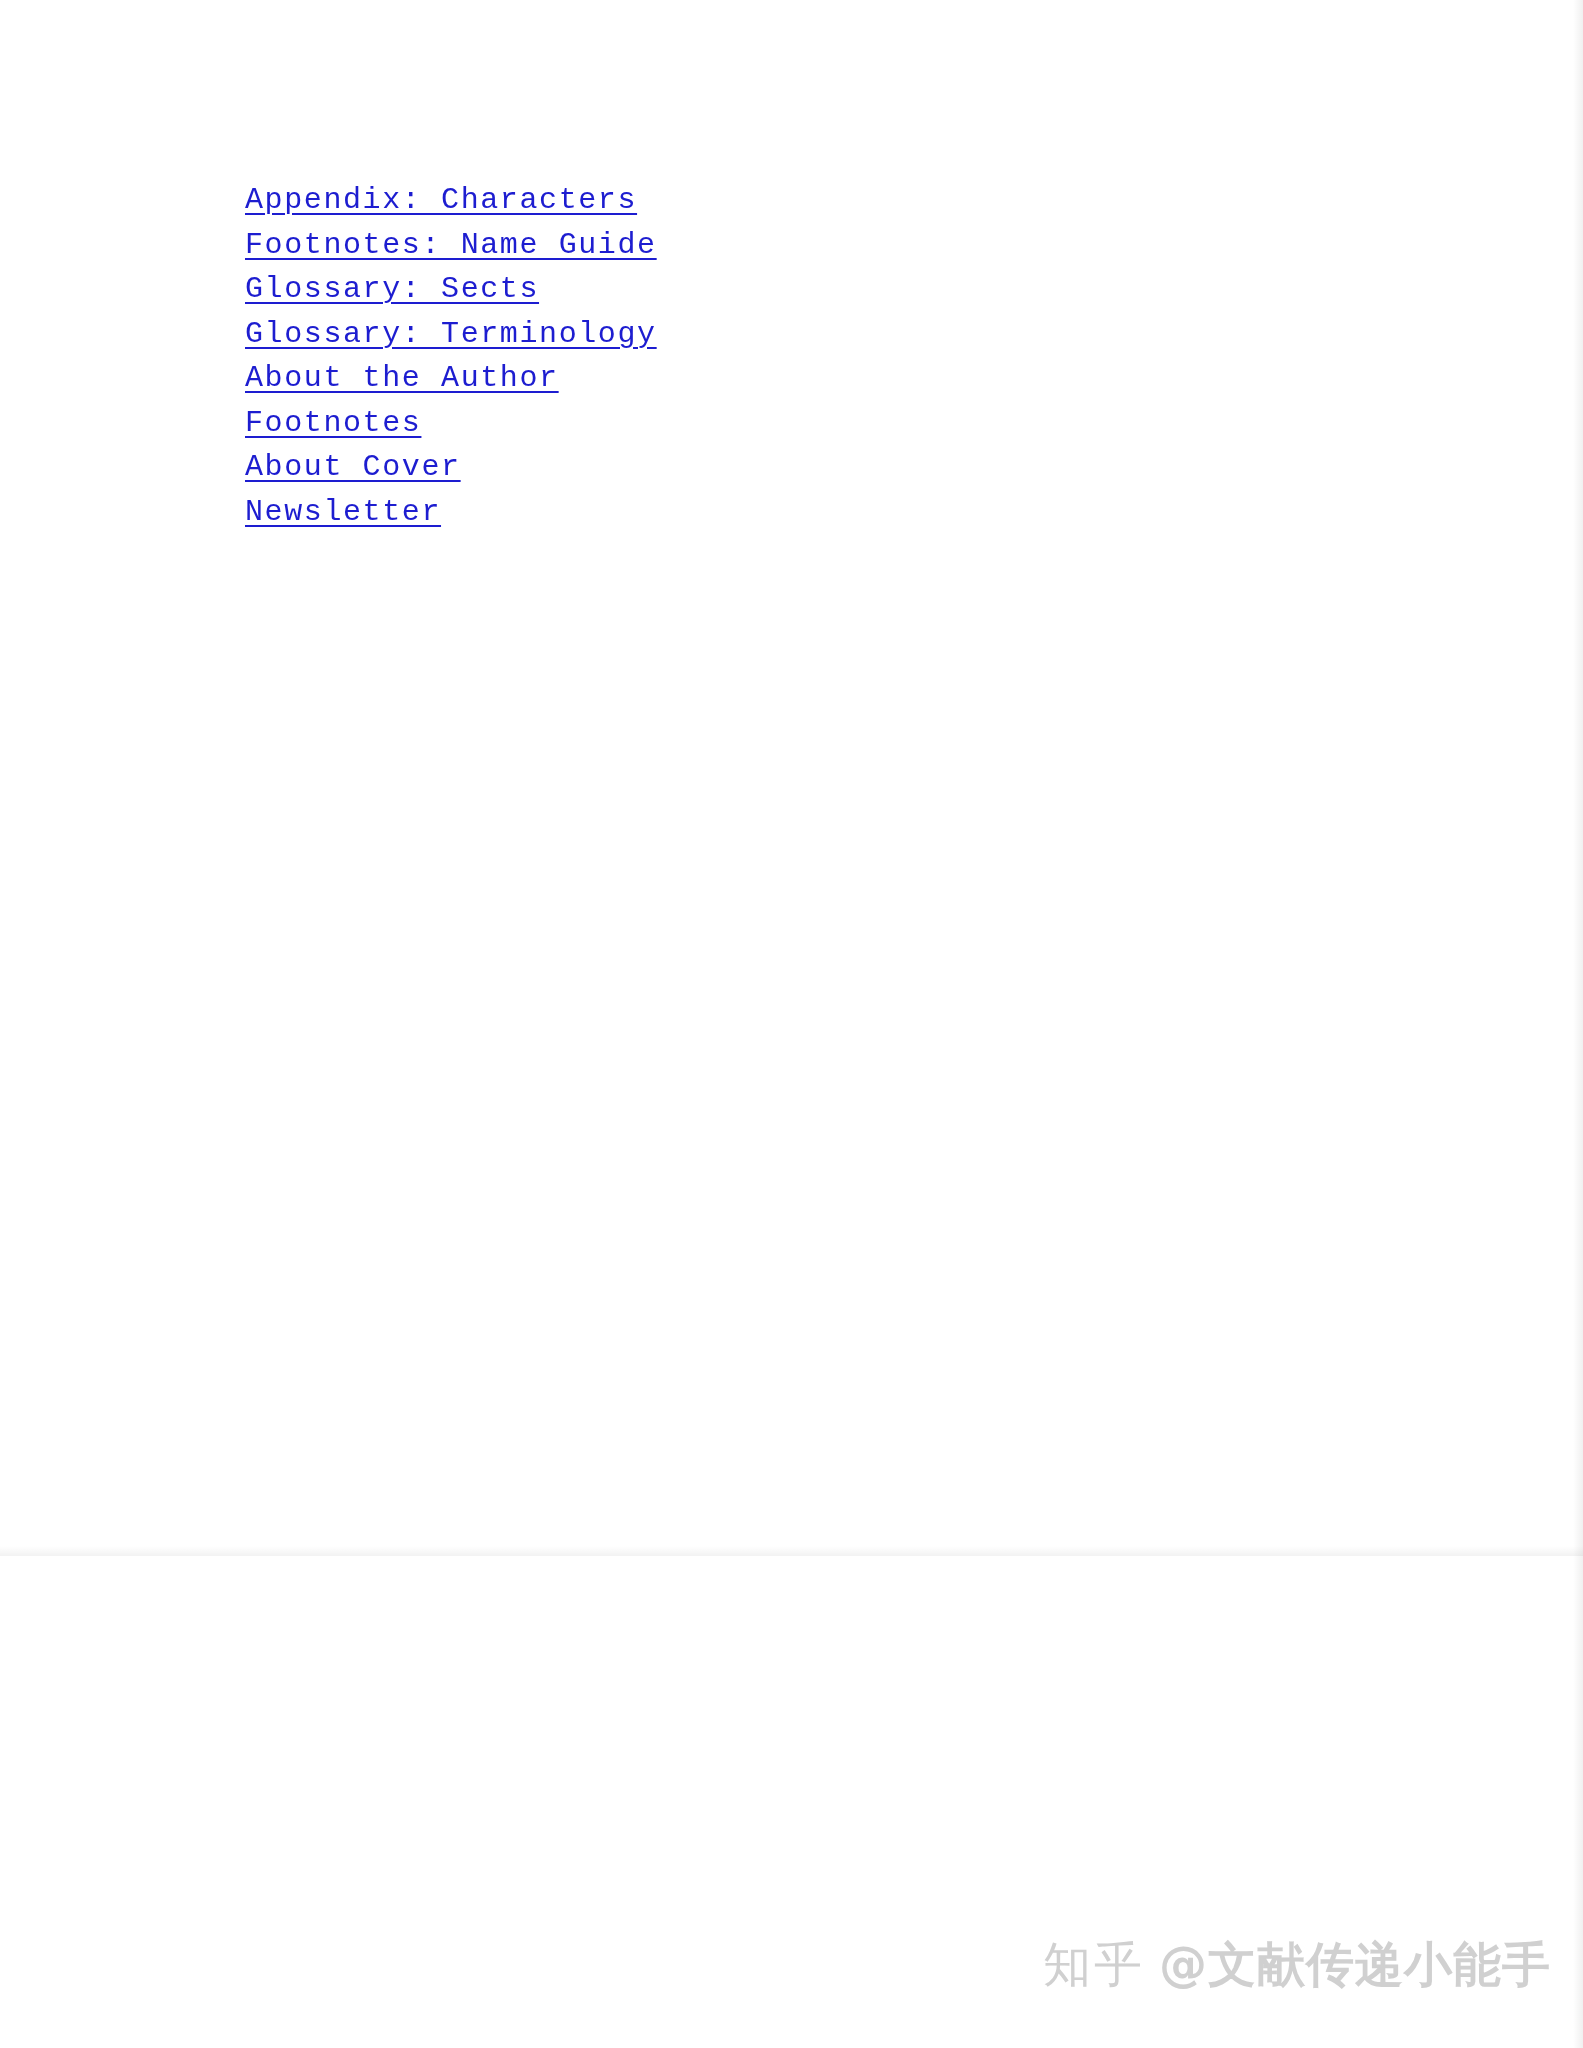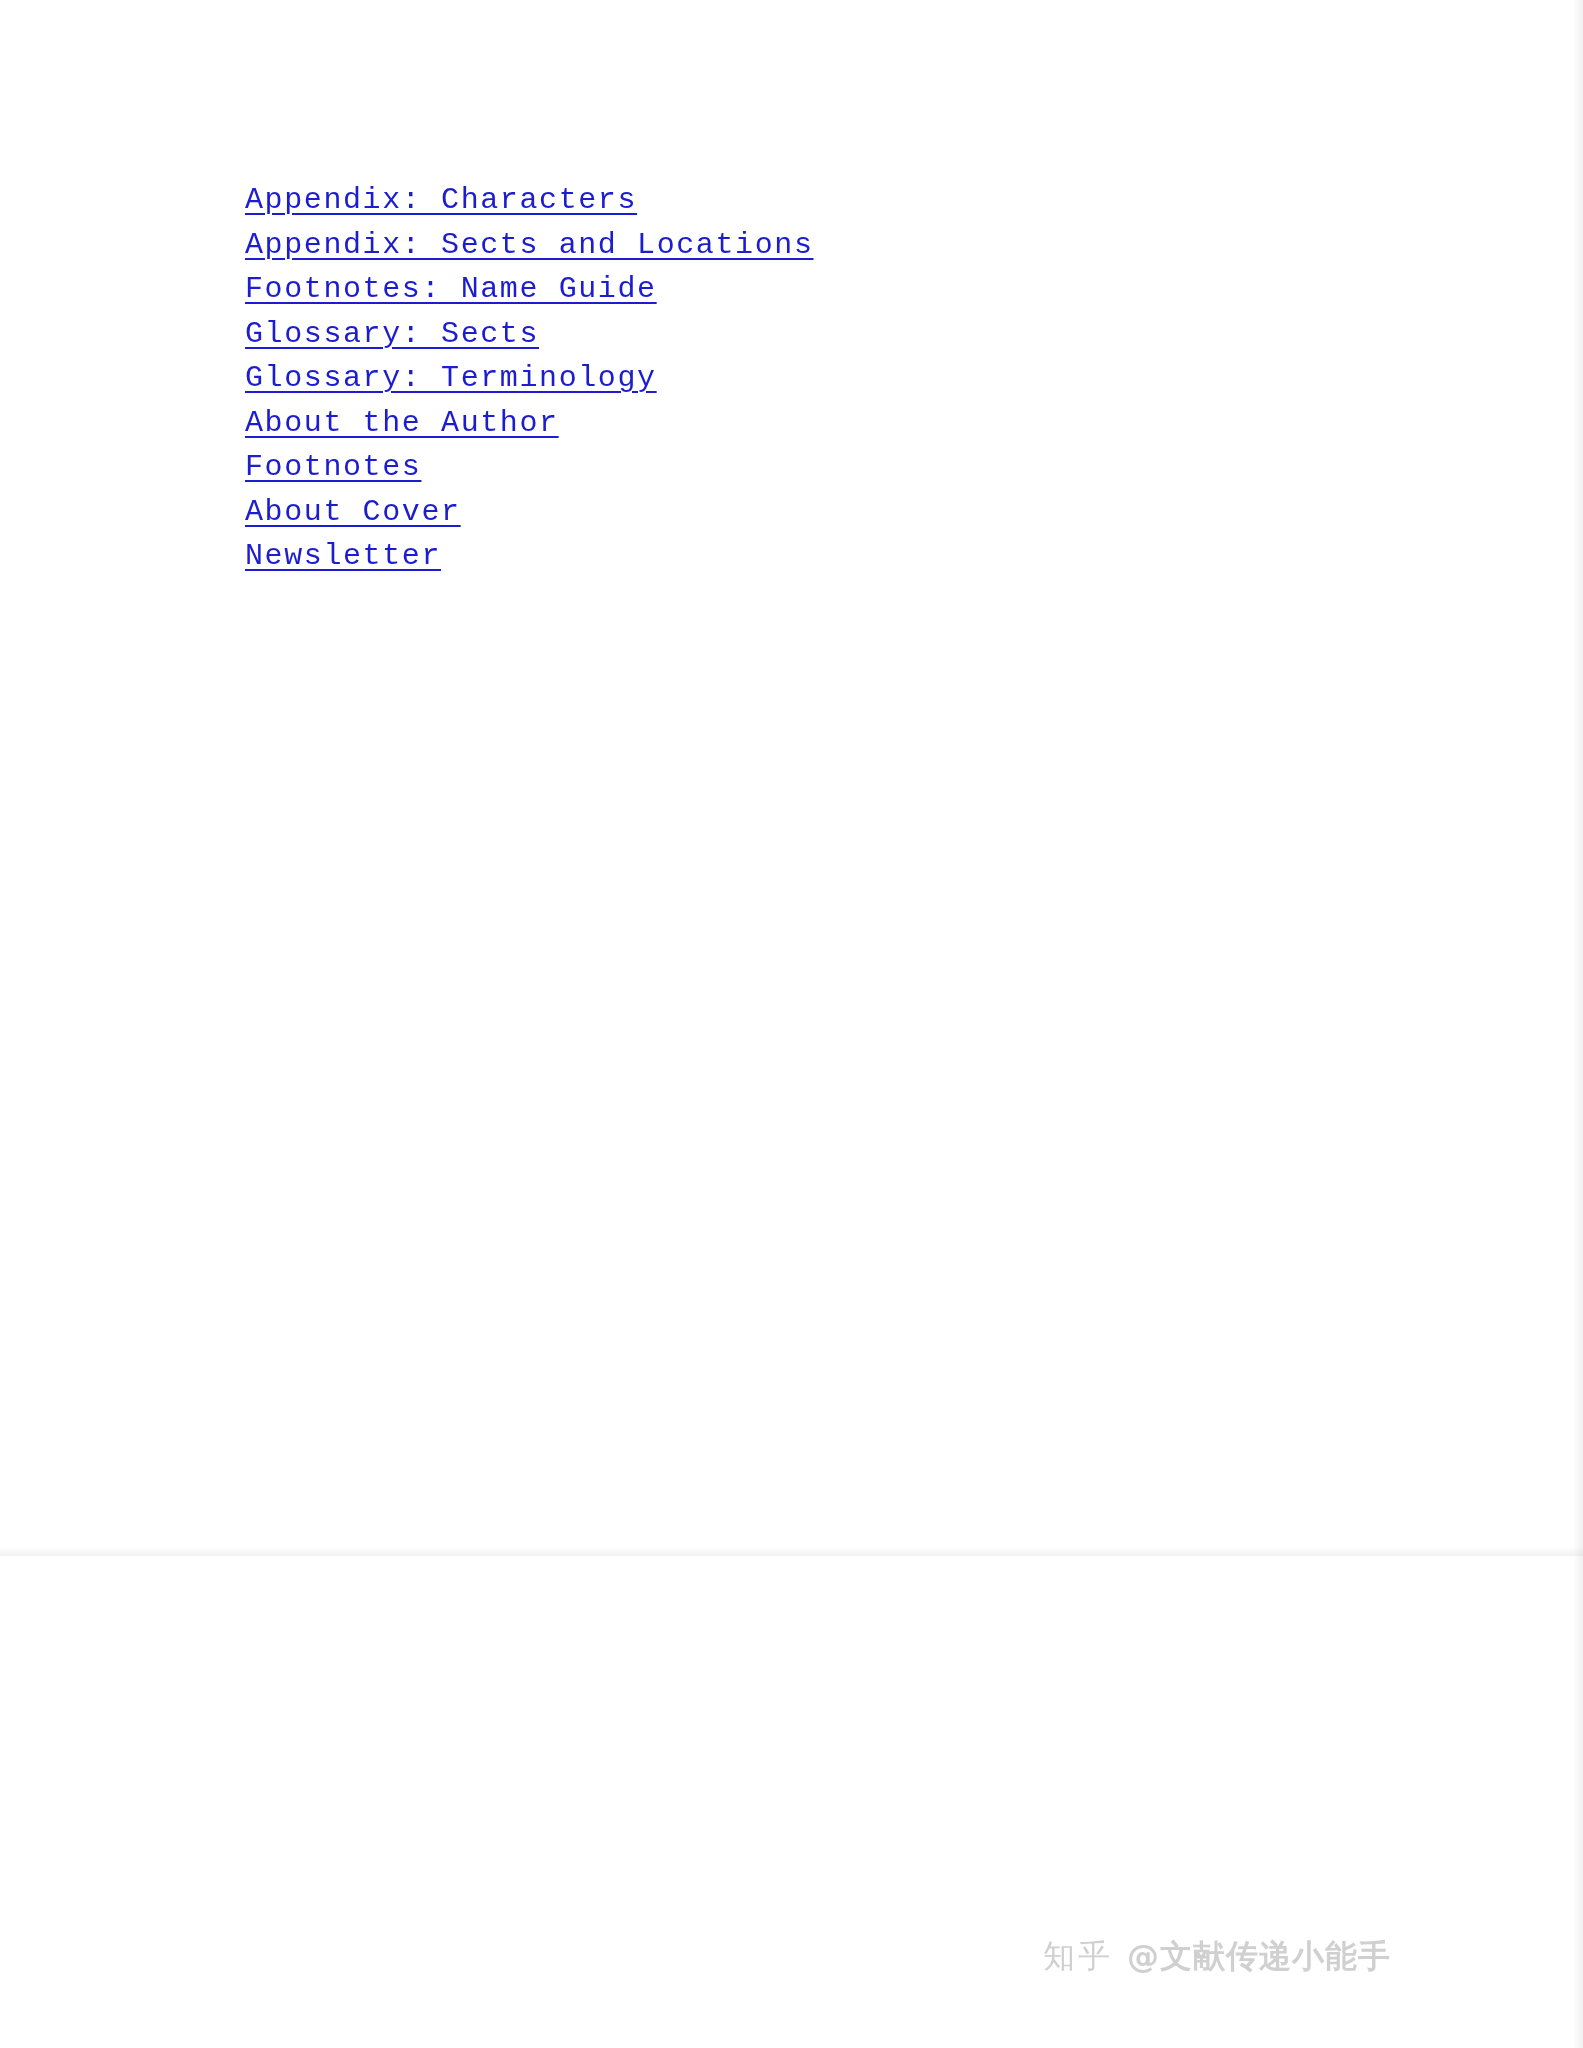--- a/index.html
+++ b/index.html
@@ -60,41 +60,40 @@
   }
   .watermark {
     position: absolute;
     left: 1043px;
     top: 1940px;
     display: flex;
     align-items: center;
     gap: 14px;
     color: #d0d0d0;
     font-family: "DejaVu Sans", sans-serif;
-    font-size: 32px;
+    font-size: 48px;
     line-height: 1;
     white-space: pre;
     user-select: none;
   }
   .watermark .wm-brand {
     letter-spacing: 3px;
   }
   .watermark .wm-user {
     letter-spacing: 1px;
     font-weight: bold;
   }
 </style>
 </head>
 <body>
 
 <div class="page">
 
   <nav class="toc">
     <a class="toc-link" href="#">Appendix: Characters</a>
-    <a class="toc-link" href="#">Appendix: Sects and Locations</a>
     <a class="toc-link" href="#">Footnotes: Name Guide</a>
     <a class="toc-link" href="#">Glossary: Sects</a>
     <a class="toc-link" href="#">Glossary: Terminology</a>
     <a class="toc-link" href="#">About the Author</a>
     <a class="toc-link" href="#">Footnotes</a>
     <a class="toc-link" href="#">About Cover</a>
     <a class="toc-link" href="#">Newsletter</a>
   </nav>
 
   <div class="watermark">

